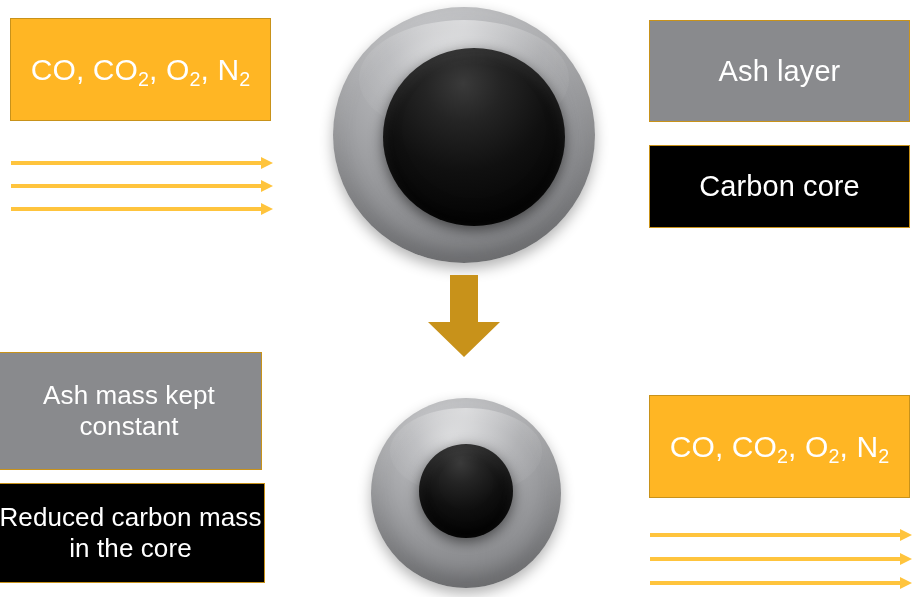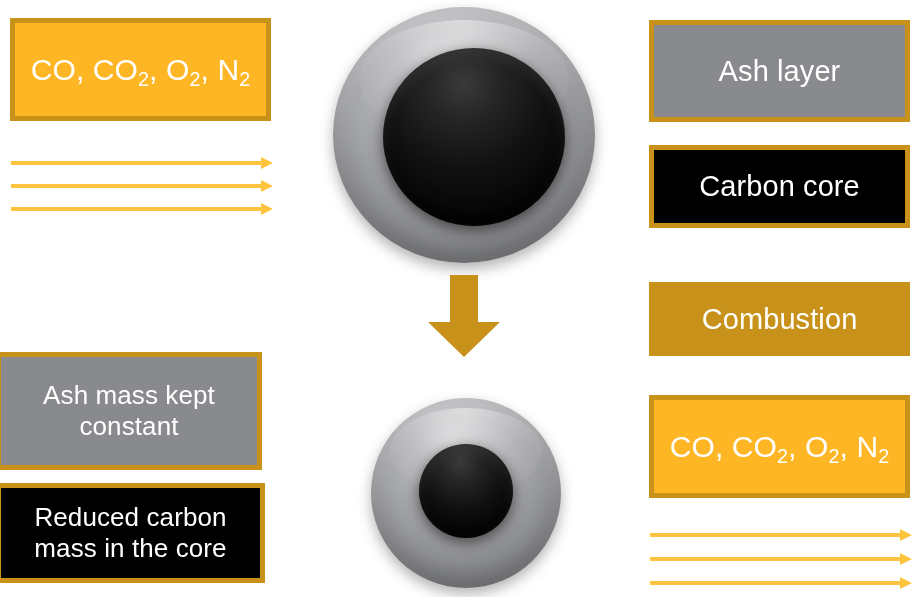--- a/index.html
+++ b/index.html
@@ -22,21 +22,21 @@
   .box {
     position: absolute;
     box-sizing: border-box;
     display: flex;
     align-items: center;
     justify-content: center;
     text-align: center;
     color: #ffffff;
     line-height: 1.18;
     letter-spacing: 0.1px;
-    border: 5px solid #c2410c;
+    border: 1px solid #c2410c;
     user-select: none;
   }
   .box .txt { display: block; width: 100%; }
 
   .box.orange { background: #ffb624; border-color: #c8921a; }
   .box.gray   { background: #898a8d; border-color: #c8921a; }
   .box.black  { background: #000000; border-color: #c8921a; }
   .box.gold   { background: #c8921a; border-color: #c8921a; }
 
   sub {
@@ -157,23 +157,20 @@
   </div>
 
   <div class="box gray" style="left:649px; top:20px; width:261px; height:102px; font-size:29px;">
     <span class="txt">Ash layer</span>
   </div>
 
   <div class="box black" style="left:649px; top:145px; width:261px; height:83px; font-size:29px;">
     <span class="txt">Carbon core</span>
   </div>
 
-  <div class="box gold" style="left:649px; top:282px; width:261px; height:74px; font-size:29px;">
-    <span class="txt">Combustion</span>
-  </div>
 
   <div class="box orange" style="left:649px; top:395px; width:261px; height:103px; font-size:30px;">
     <span class="txt"><span>CO, CO</span><sub>2</sub><span>, O</span><sub>2</sub><span>, N</span><sub>2</sub></span>
   </div>
 
   <div class="flow-arrow" style="left:650px; top:529px; width:262px;">
     <div class="shaft" style="width:250px;"></div>
     <div class="head" style="left:250px;"></div>
   </div>
   <div class="flow-arrow" style="left:650px; top:553px; width:262px;">

